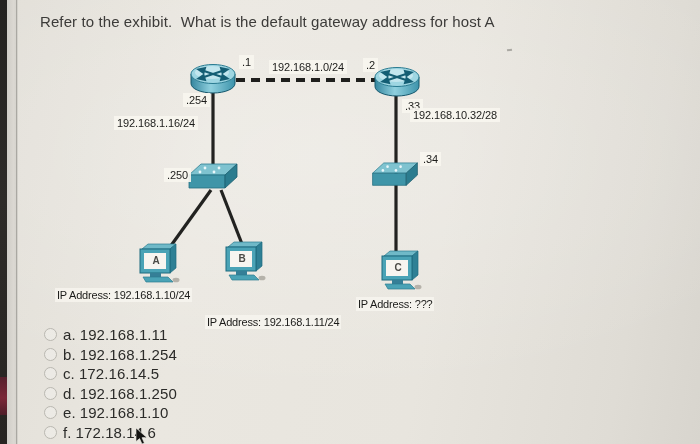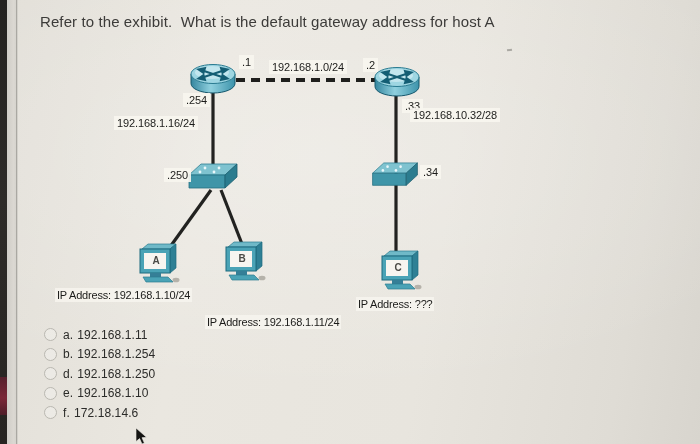--- a/index.html
+++ b/index.html
@@ -31,21 +31,21 @@
   .ip-lbl{position:absolute;font-size:11px;color:#1b1b19;letter-spacing:-0.2px;
     background:rgba(247,245,239,0.85);padding:0 2px;line-height:14px;white-space:nowrap;}
 
   .host-letter{position:absolute;left:9px;top:9px;width:22px;height:16px;
     font-size:10px;font-weight:bold;color:#4a4a46;display:flex;align-items:center;justify-content:center;}
 
   .options{position:absolute;left:44px;top:325px;}
   .opt-row{display:flex;align-items:center;height:19.5px;cursor:default;}
   .radio{width:11px;height:11px;border-radius:50%;border:1.5px solid #bab8b1;
     background:rgba(255,255,255,0.25);margin-right:6px;flex:0 0 auto;}
-  .opt-text{font-size:12px;color:#29292;color:#2b2b29;letter-spacing:.1px;white-space:nowrap;}
+  .opt-text{font-size:15px;color:#29292;color:#2b2b29;letter-spacing:.1px;white-space:nowrap;}
   .opt-key{margin-right:4px;}
 
   .artifact{position:absolute;left:507px;top:49px;width:5px;height:2px;background:#8f8d87;
     transform:rotate(-8deg);opacity:.7;}
   .cursor{position:absolute;left:136px;top:428px;}
 </style>
 </head>
 <body>
 
 <div class="screen">
@@ -178,35 +178,39 @@
     </div>
 
     <span class="lbl" style="left:239px;top:55px;">.1</span>
     <span class="lbl" style="left:269px;top:60px;">192.168.1.0/24</span>
     <span class="lbl" style="left:363px;top:58px;">.2</span>
     <span class="lbl" style="left:183px;top:93px;">.254</span>
     <span class="lbl" style="left:402px;top:99px;">.33</span>
     <span class="lbl" style="left:114px;top:116px;">192.168.1.16/24</span>
     <span class="lbl" style="left:410px;top:108px;">192.168.10.32/28</span>
     <span class="lbl" style="left:164px;top:168px;">.250</span>
-    <span class="lbl" style="left:420px;top:165px;">.34</span>
+    <span class="lbl" style="left:420px;top:152px;">.34</span>
 
     <span class="ip-lbl" style="left:55px;top:288px;">IP Address: 192.168.1.10/24</span>
     <span class="ip-lbl" style="left:205px;top:287px;margin-top:28px;">IP Address: 192.168.1.11/24</span>
     <span class="ip-lbl" style="left:356px;top:297px;">IP Address: ???</span>
   </div>
 
   <div class="options">
     <div class="opt-row">
       <span class="radio"></span>
       <span class="opt-text"><span class="opt-key">a.</span><span>192.168.1.11</span></span>
     </div>
     <div class="opt-row">
       <span class="radio"></span>
       <span class="opt-text"><span class="opt-key">b.</span><span>192.168.1.254</span></span>
+    </div>
+    <div class="opt-row">
+      <span class="radio"></span>
+      <span class="opt-text"><span class="opt-key">c.</span><span>172.16.14.5</span></span>
     </div>
     <div class="opt-row">
       <span class="radio"></span>
       <span class="opt-text"><span class="opt-key">d.</span><span>192.168.1.250</span></span>
     </div>
     <div class="opt-row">
       <span class="radio"></span>
       <span class="opt-text"><span class="opt-key">e.</span><span>192.168.1.10</span></span>
     </div>
     <div class="opt-row">

